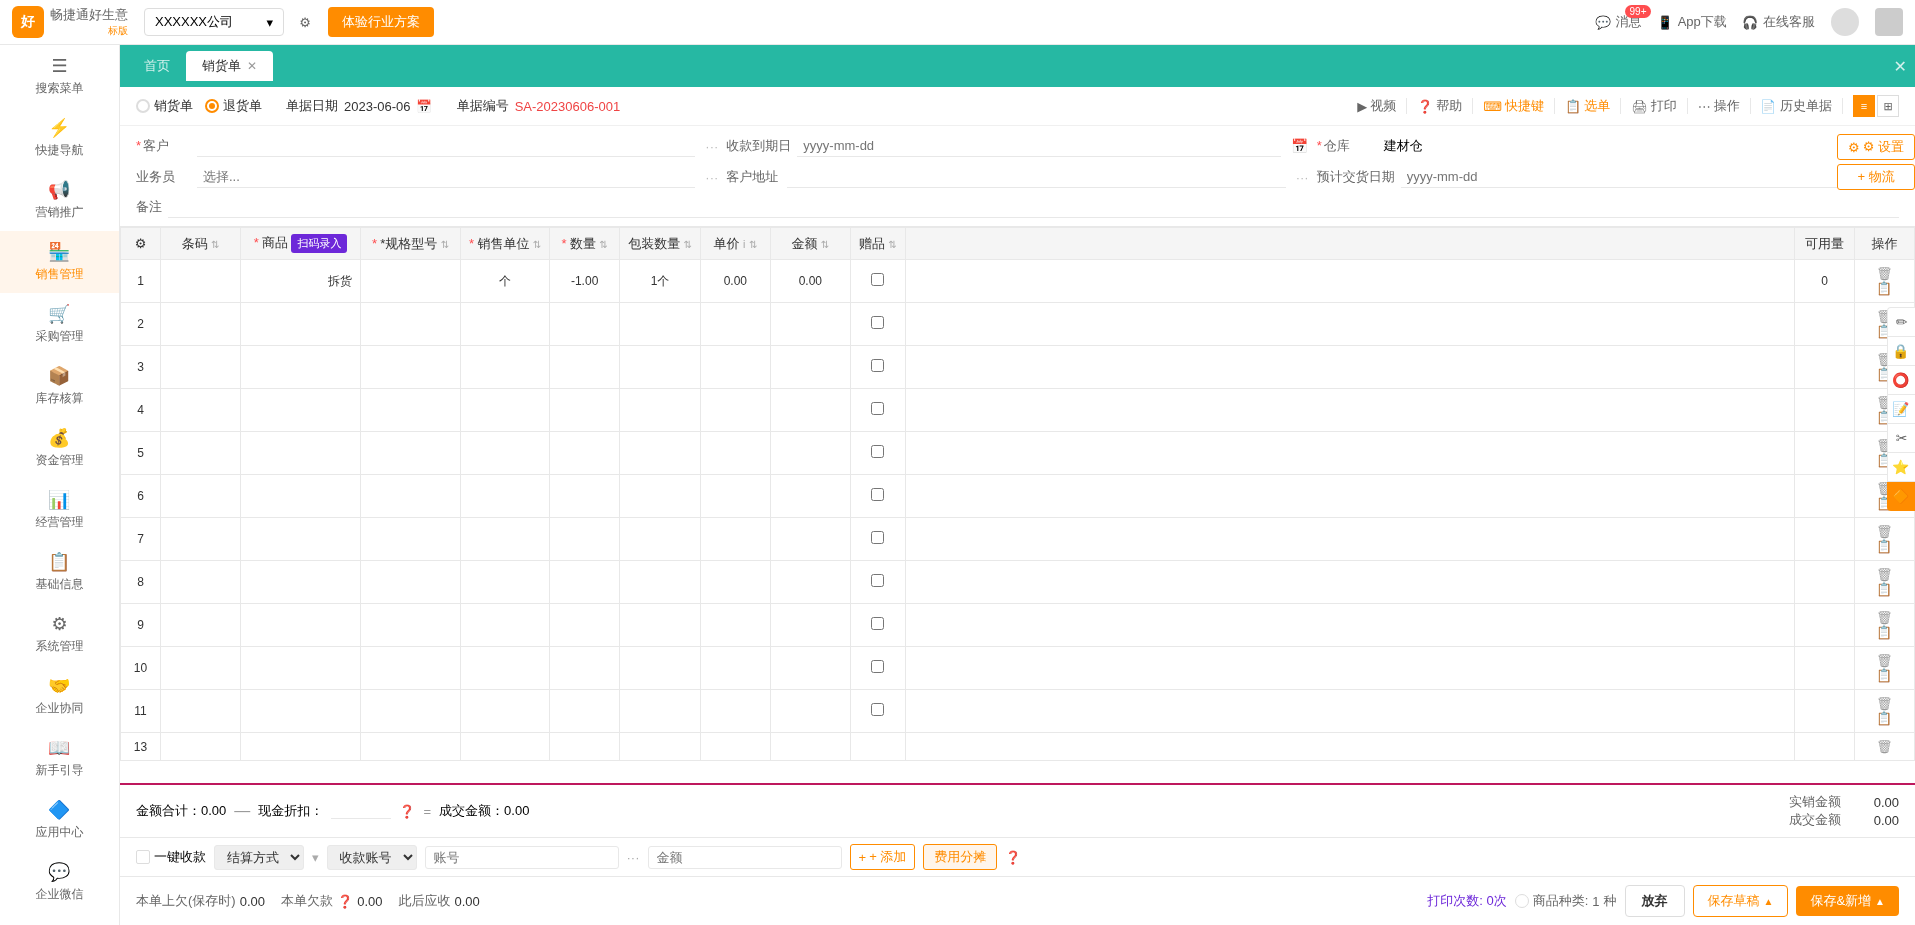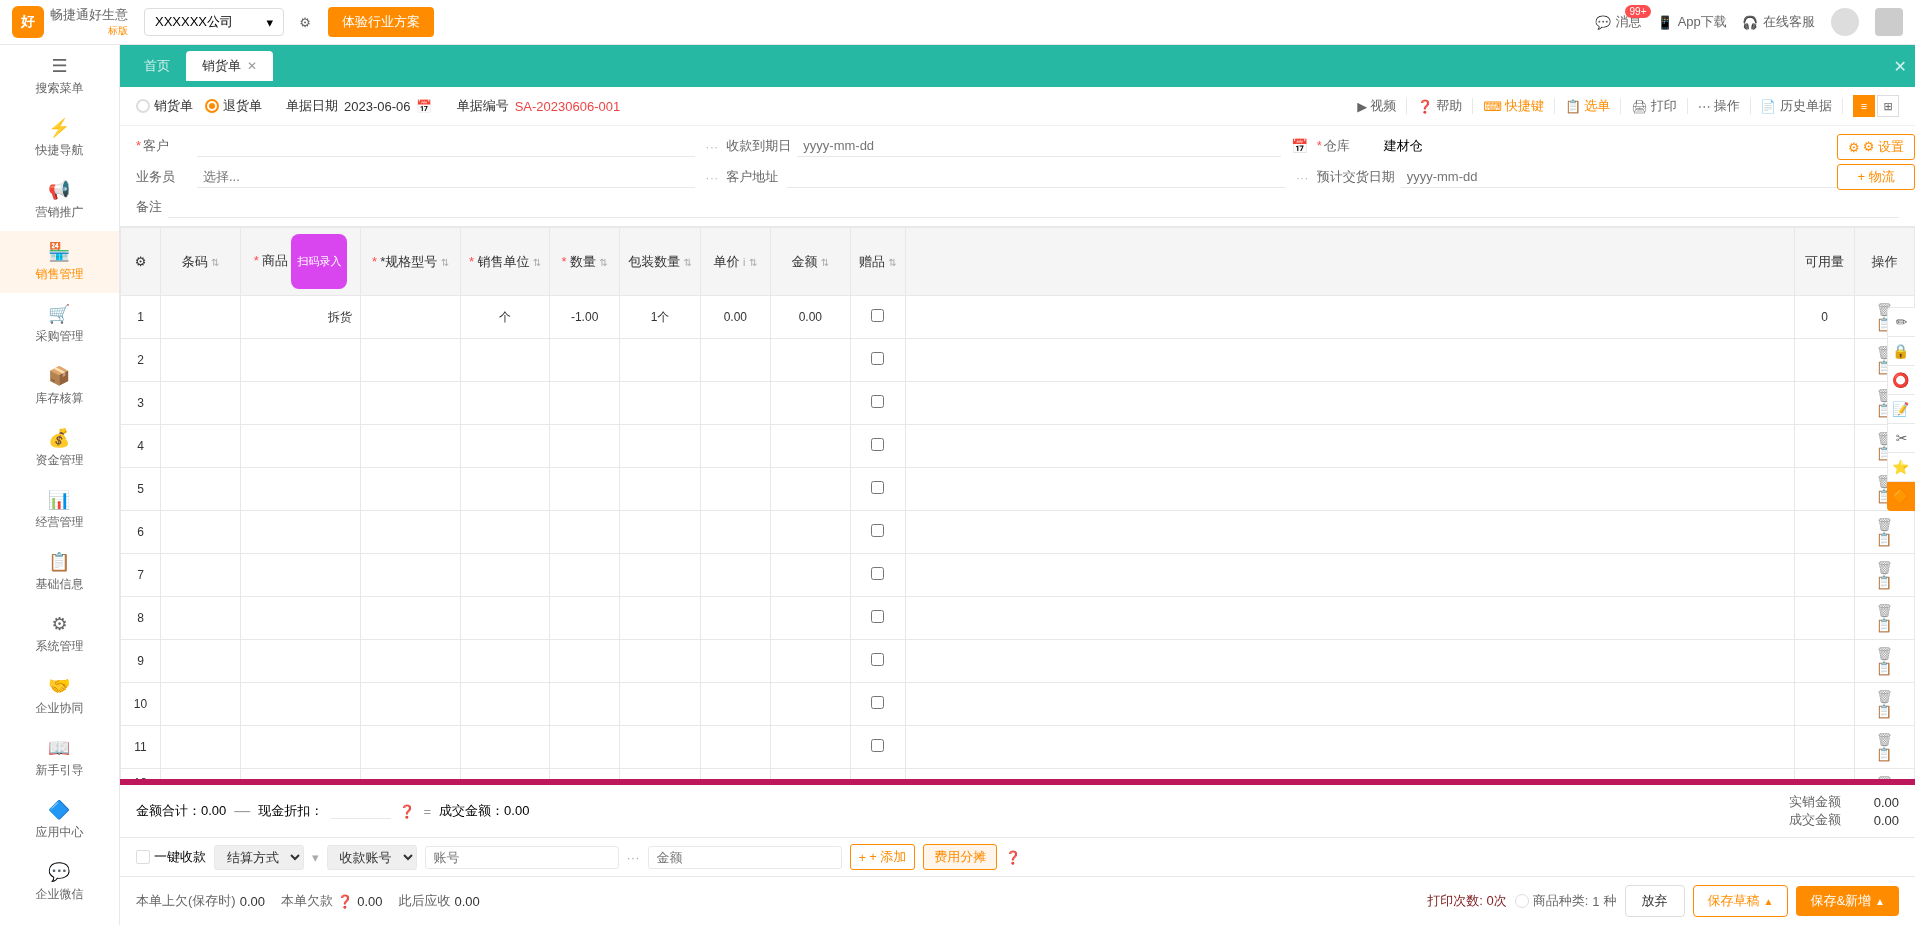--- a/index.html
+++ b/index.html
@@ -75,46 +75,46 @@
     .col-unit { width: 80px; }
     .col-qty { width: 70px; }
     .col-pkg { width: 70px; }
     .col-price { width: 70px; }
     .col-amount { width: 80px; }
     .col-gift { width: 50px; }
     .col-avail { width: 60px; }
     .col-ops { width: 60px; }
     .red-text { color: #ff4d4f; }
     .required-star { color: #ff4d4f; }
-    .scan-btn { background: #d946ef; color: #fff; border: none; border-radius: 8px; padding: 20px 6px; font-size: 11px; cursor: pointer; }
+    .scan-btn { background: #6d28d9; color: #fff; border: none; border-radius: 3px; padding: 2px 6px; font-size: 11px; cursor: pointer; }
     .info-icon { color: #aaa; font-size: 11px; cursor: pointer; }
     .sort-arrows { color: #aaa; font-size: 10px; }
 
     
-    .footer-calc { background: #fff; border-top: 6px solid #be185d; padding: 8px 16px; display: flex; align-items: center; gap: 8px; flex-shrink: 0; }
+    .footer-calc { background: #fff; border-top: 2px solid #be185d; padding: 8px 16px; display: flex; align-items: center; gap: 8px; flex-shrink: 0; }
     .payment-row { background: #fff; border-top: 1px solid #e8e8e8; padding: 6px 16px; display: flex; align-items: center; gap: 8px; flex-shrink: 0; }
     .checkbox-label { display: flex; align-items: center; gap: 4px; cursor: pointer; }
     .checkbox { width: 14px; height: 14px; border: 1px solid #ddd; border-radius: 2px; }
     .payment-input { border: 1px solid #e8e8e8; border-radius: 3px; padding: 3px 8px; min-width: 80px; color: #333; }
     .payment-select { border: 1px solid #e8e8e8; border-radius: 3px; padding: 3px 8px; color: #333; }
     .add-btn { background: #fff; border: 1px solid #ff8c00; color: #ff8c00; border-radius: 3px; padding: 3px 8px; cursor: pointer; display: flex; align-items: center; gap: 3px; }
     .expense-btn { background: #fff; border: 1px solid #ff8c00; color: #ff8c00; border-radius: 3px; padding: 3px 8px; cursor: pointer; }
     .help-icon { color: #aaa; cursor: pointer; }
     .right-summary { margin-left: auto; text-align: right; }
     .summary-item { display: flex; align-items: center; justify-content: flex-end; gap: 8px; color: #666; font-size: 12px; }
     .summary-val { color: #333; min-width: 50px; text-align: right; }
 
     
     .bottom-bar { background: #fff; border-top: 1px solid #e8e8e8; padding: 8px 16px; display: flex; align-items: center; gap: 16px; flex-shrink: 0; }
     .bottom-info { display: flex; align-items: center; gap: 4px; color: #666; font-size: 12px; }
     .bottom-val { color: #333; }
     .bottom-actions { margin-left: auto; display: flex; align-items: center; gap: 8px; }
-    .print-info { display: flex; align-items: center; gap: 4px; color: #7f1d1d; font-size: 12px; }
+    .print-info { display: flex; align-items: center; gap: 4px; color: #6d28d9; font-size: 12px; }
     .product-kind { display: flex; align-items: center; gap: 4px; color: #666; font-size: 12px; }
-    .discard-btn { border: 1px solid #ddd; background: #fff; border-radius: 4px; padding: 6px 16px; cursor: pointer; color: #333; }
+    .discard-btn { border: 1px solid #ddd; background: #fff; border-radius: 4px; padding: 6px 16px; cursor: pointer; color: #333; font-weight: bold; }
     .save-draft-btn { border: 1px solid #ff8c00; background: #fff; color: #ff8c00; border-radius: 4px; padding: 6px 14px; cursor: pointer; display: flex; align-items: center; gap: 4px; }
     .save-new-btn { background: #ff8c00; color: #fff; border: none; border-radius: 4px; padding: 6px 14px; cursor: pointer; display: flex; align-items: center; gap: 4px; }
     .btn-arrow { font-size: 10px; }
 
     .content-wrapper { flex: 1; display: flex; flex-direction: column; overflow: hidden; position: relative; }
   </style>
 </head>
 <body>
 
 <div class="top-bar">

